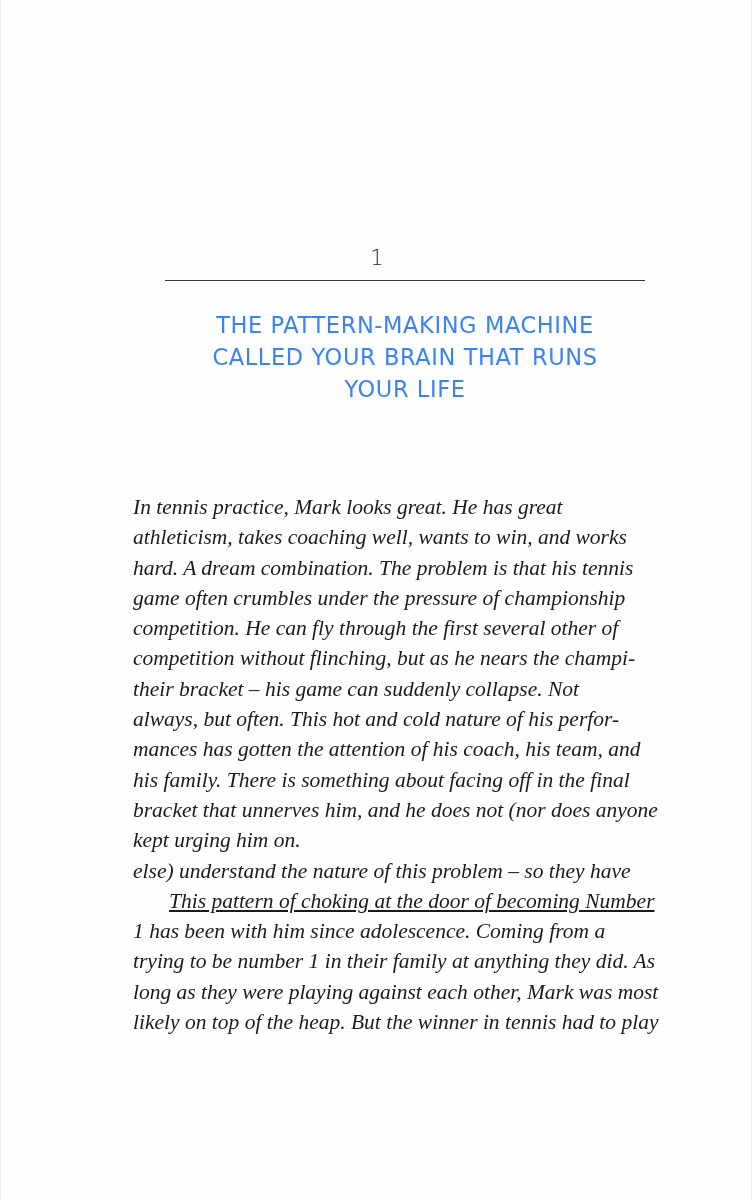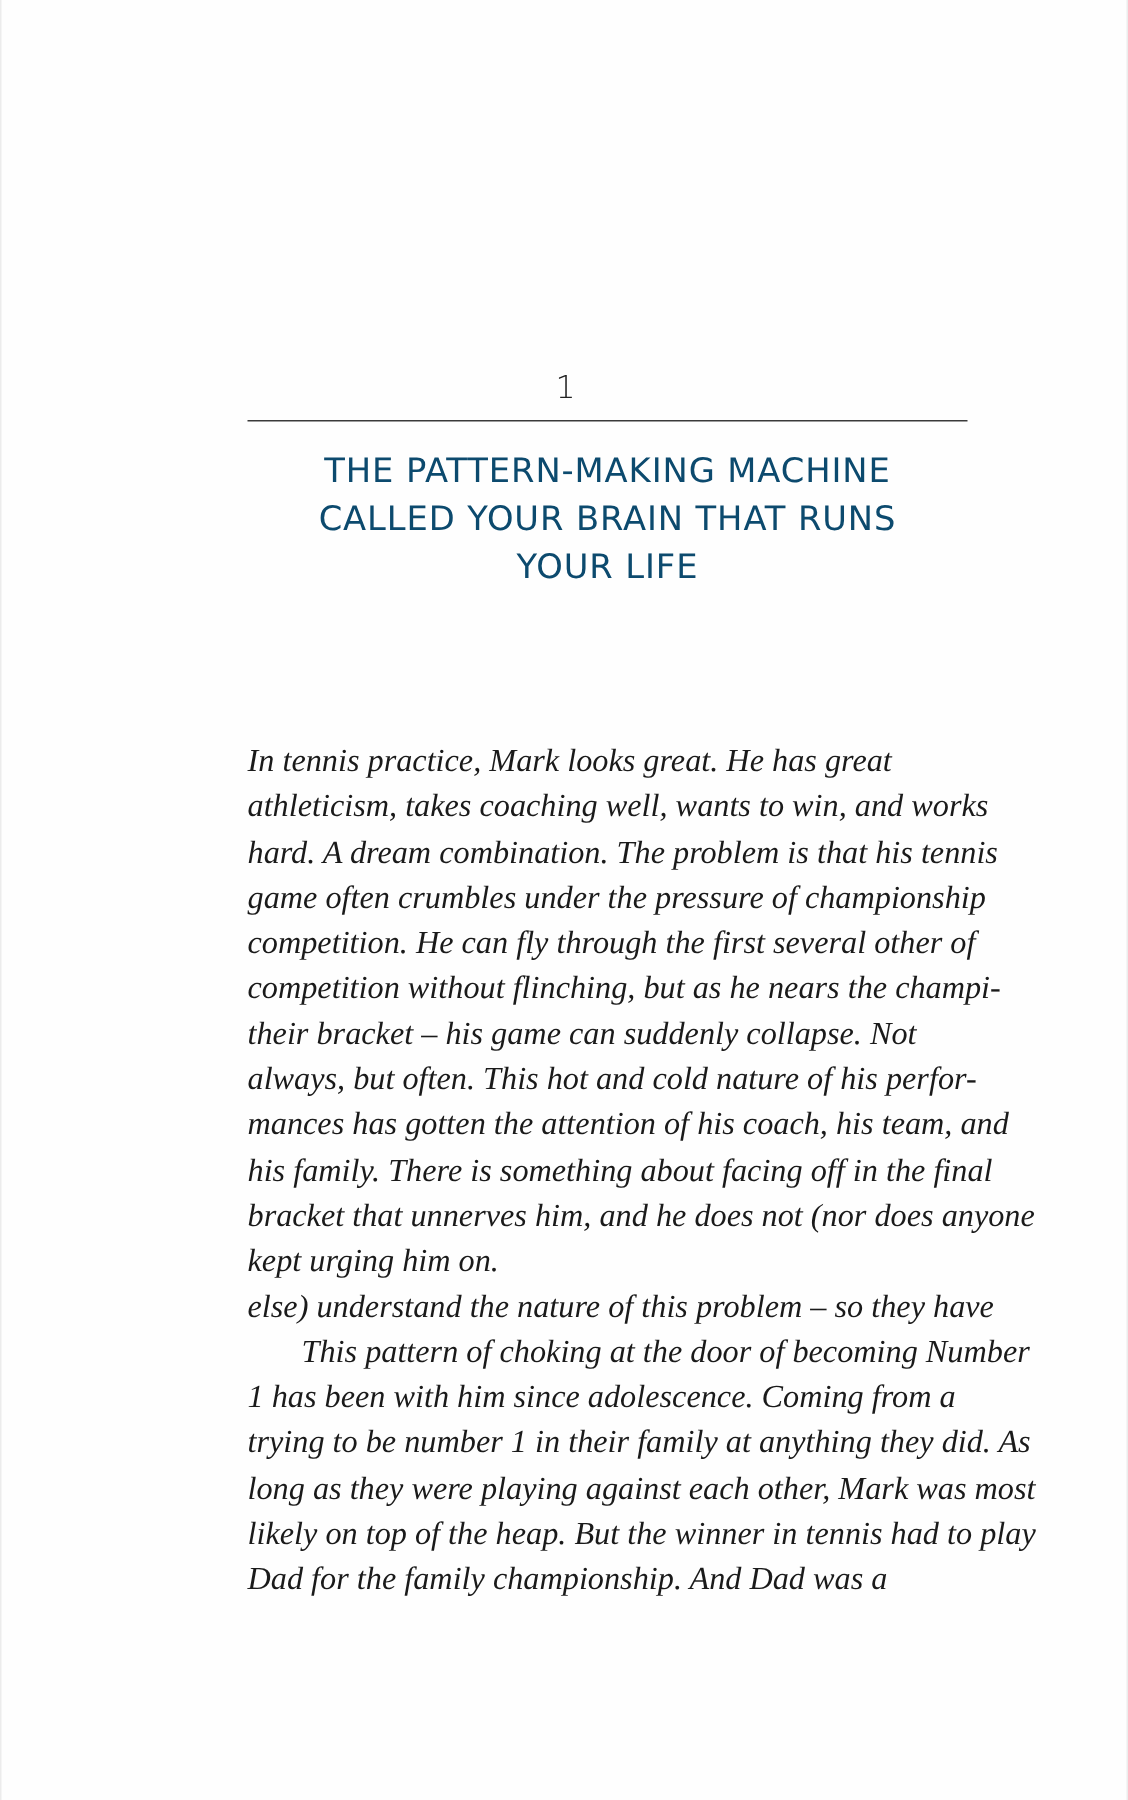--- a/index.html
+++ b/index.html
@@ -38,51 +38,51 @@
     left: 164px;
     width: 480px;
     top: 280px;
     height: 0;
     border-top: 1.3px solid #3a3a3a;
   }
   .chapter-title {
     position: absolute;
     left: 160px;
     width: 488px;
-    top: 298px;
+    top: 309px;
     text-align: center;
     font-family: "DejaVu Sans", sans-serif;
     font-weight: normal;
     font-size: 22.5px;
     line-height: 32px;
     letter-spacing: 0.6px;
-    color: #0c4a6e;
+    color: #3b82f6;
   }
   .chapter-title span {
     display: block;
     white-space: nowrap;
   }
   .body-text {
     position: absolute;
     left: 132px;
     top: 492px;
     width: 548px;
     font-family: "Liberation Serif", "DejaVu Serif", serif;
     font-style: italic;
     font-size: 21.5px;
     line-height: 30.3px;
     color: #1a1a1a;
   }
   .body-text .line {
     display: block;
     white-space: nowrap;
-    margin-left: 32px;
   }
   .body-text .indent {
     padding-left: 36px;
+    text-decoration: underline;
   }
 </style>
 </head>
 <body>
 
 <div class="page">
 
   <div class="chapter-number">1</div>
 
   <div class="chapter-rule"></div>
@@ -108,17 +108,16 @@
       <span class="line">bracket that unnerves him, and he does not (nor does anyone</span>
       <span class="line">kept urging him on.</span>
       <span class="line">else) understand the nature of this problem – so they have</span>
     </div>
     <div>
       <span class="line indent">This pattern of choking at the door of becoming Number</span>
       <span class="line">1 has been with him since adolescence. Coming from a</span>
       <span class="line">trying to be number 1 in their family at anything they did. As</span>
       <span class="line">long as they were playing against each other, Mark was most</span>
       <span class="line">likely on top of the heap. But the winner in tennis had to play</span>
-      <span class="line">Dad for the family championship. And Dad was a</span>
     </div>
   </div>
 
 </div>
 
 </body></html>

